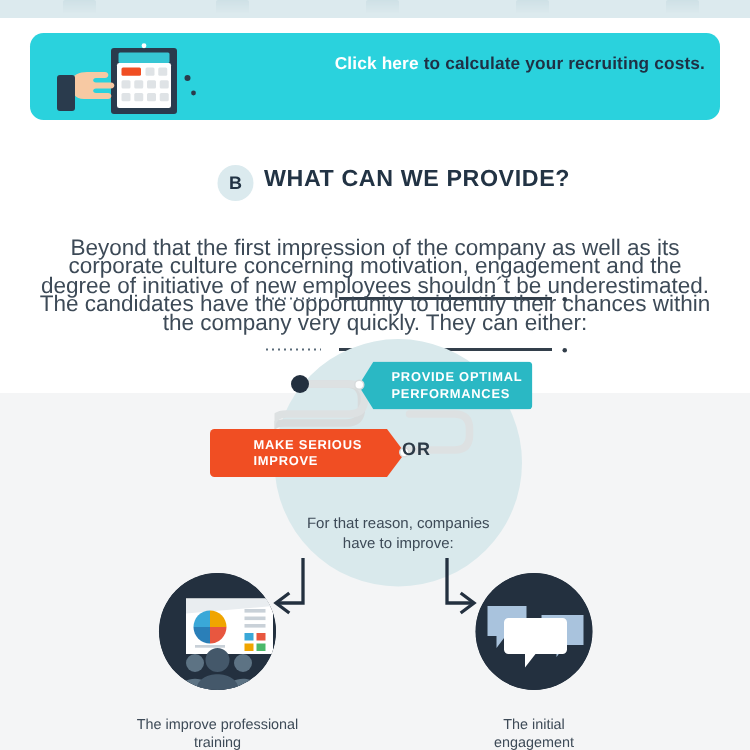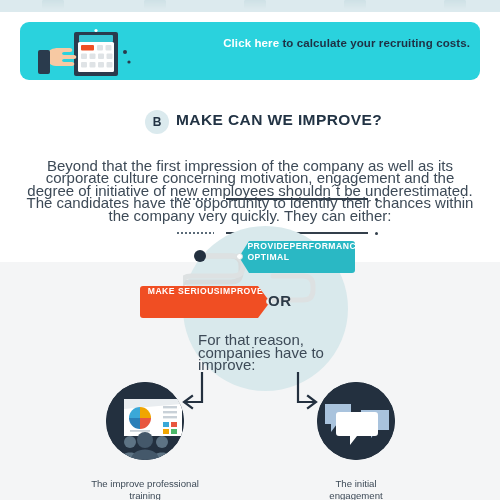--- a/index.html
+++ b/index.html
@@ -79,49 +79,49 @@
   .mid-circle{
     position:absolute;left:183px;top:226px;width:165px;height:165px;
     border-radius:50%;background:#d9e9ec;
   }
 
   
   .connector{position:absolute;left:183px;top:226px;width:200px;height:120px;}
 
   
   .tag{
-    position:absolute;height:32px;display:flex;flex-direction:row;
+    position:absolute;height:32px;display:flex;flex-direction:column;
     justify-content:center;
     font-size:8.6px;font-weight:bold;color:#ffffff;line-height:11px;
     letter-spacing:.5px;
   }
   .tag-teal{
     left:239px;top:241px;width:116px;background:#2ab8c4;
     clip-path:polygon(10px 0,100% 0,100% 100%,10px 100%,0 50%);
     padding-left:22px;box-sizing:border-box;
     border-top-right-radius:3px;border-bottom-right-radius:3px;
   }
   .tag-orange{
     left:140px;top:286px;width:130px;background:#f04e23;
     clip-path:polygon(0 0,118px 0,130px 50%,118px 100%,0 100%);
-    padding-left:1px;box-sizing:border-box;
+    padding-left:29px;box-sizing:border-box;
     border-top-left-radius:3px;border-bottom-left-radius:3px;
   }
   .tag-dot{
     position:absolute;width:7px;height:7px;border-radius:50%;
     background:#ffffff;border:1.5px solid #d7dbdc;box-sizing:border-box;
   }
   .or-label{
     position:absolute;left:268px;top:292px;
-    font-size:15px;font-weight:bold;color:#2c3a47;letter-spacing:.6px;
+    font-size:12px;font-weight:bold;color:#2c3a47;letter-spacing:.6px;
   }
 
   .mid-text{
-    position:absolute;left:198px;top:334px;width:135px;
-    font-size:15px;line-height:12.6px;color:#3d4a57;
+    position:absolute;left:198px;top:344px;width:135px;
+    text-align:center;font-size:10px;line-height:12.6px;color:#3d4a57;
   }
 
   
   .arrows{position:absolute;left:180px;top:372px;width:140px;height:46px;}
 
   
   .icon-circle{
     position:absolute;width:78px;height:78px;border-radius:50%;
     background:#23303f;overflow:hidden;
   }
@@ -191,21 +191,21 @@
       <div class="deco-line"></div>
       <div class="deco-dot"></div>
     </div>
     <div class="deco" style="left:176px;top:133px;">
       <div class="deco-dots"></div>
       <div class="deco-line"></div>
       <div class="deco-dot"></div>
     </div>
   </div>
   <div class="hdr-badge">B</div>
-  <div class="hdr-title">MAKE CAN WE IMPROVE?</div>
+  <div class="hdr-title">WHAT CAN WE PROVIDE?</div>
 
   <div class="para">Beyond that the first impression of the company as well as its corporate culture concerning motivation, engagement and the degree of initiative of new employees shouldn´t be underestimated. The candidates have the opportunity to identify their chances within the company very quickly. They can either:</div>
 
   <div class="mid-circle"></div>
 
   <svg class="connector">
 
     <path d="M 23 30 L 48 30 Q 58 30 58 40 L 58 46 Q 58 56 48 56 L 6 56
              Q -4 56 -4 66 L -4 72" fill="none" stroke="#d7dbdc" stroke-width="5" stroke-linecap="round" transform="translate(0,0)"></path>
     <path d="M 23 30 L 50 30 Q 60 30 60 40 Q 60 50 50 50 L 8 50

